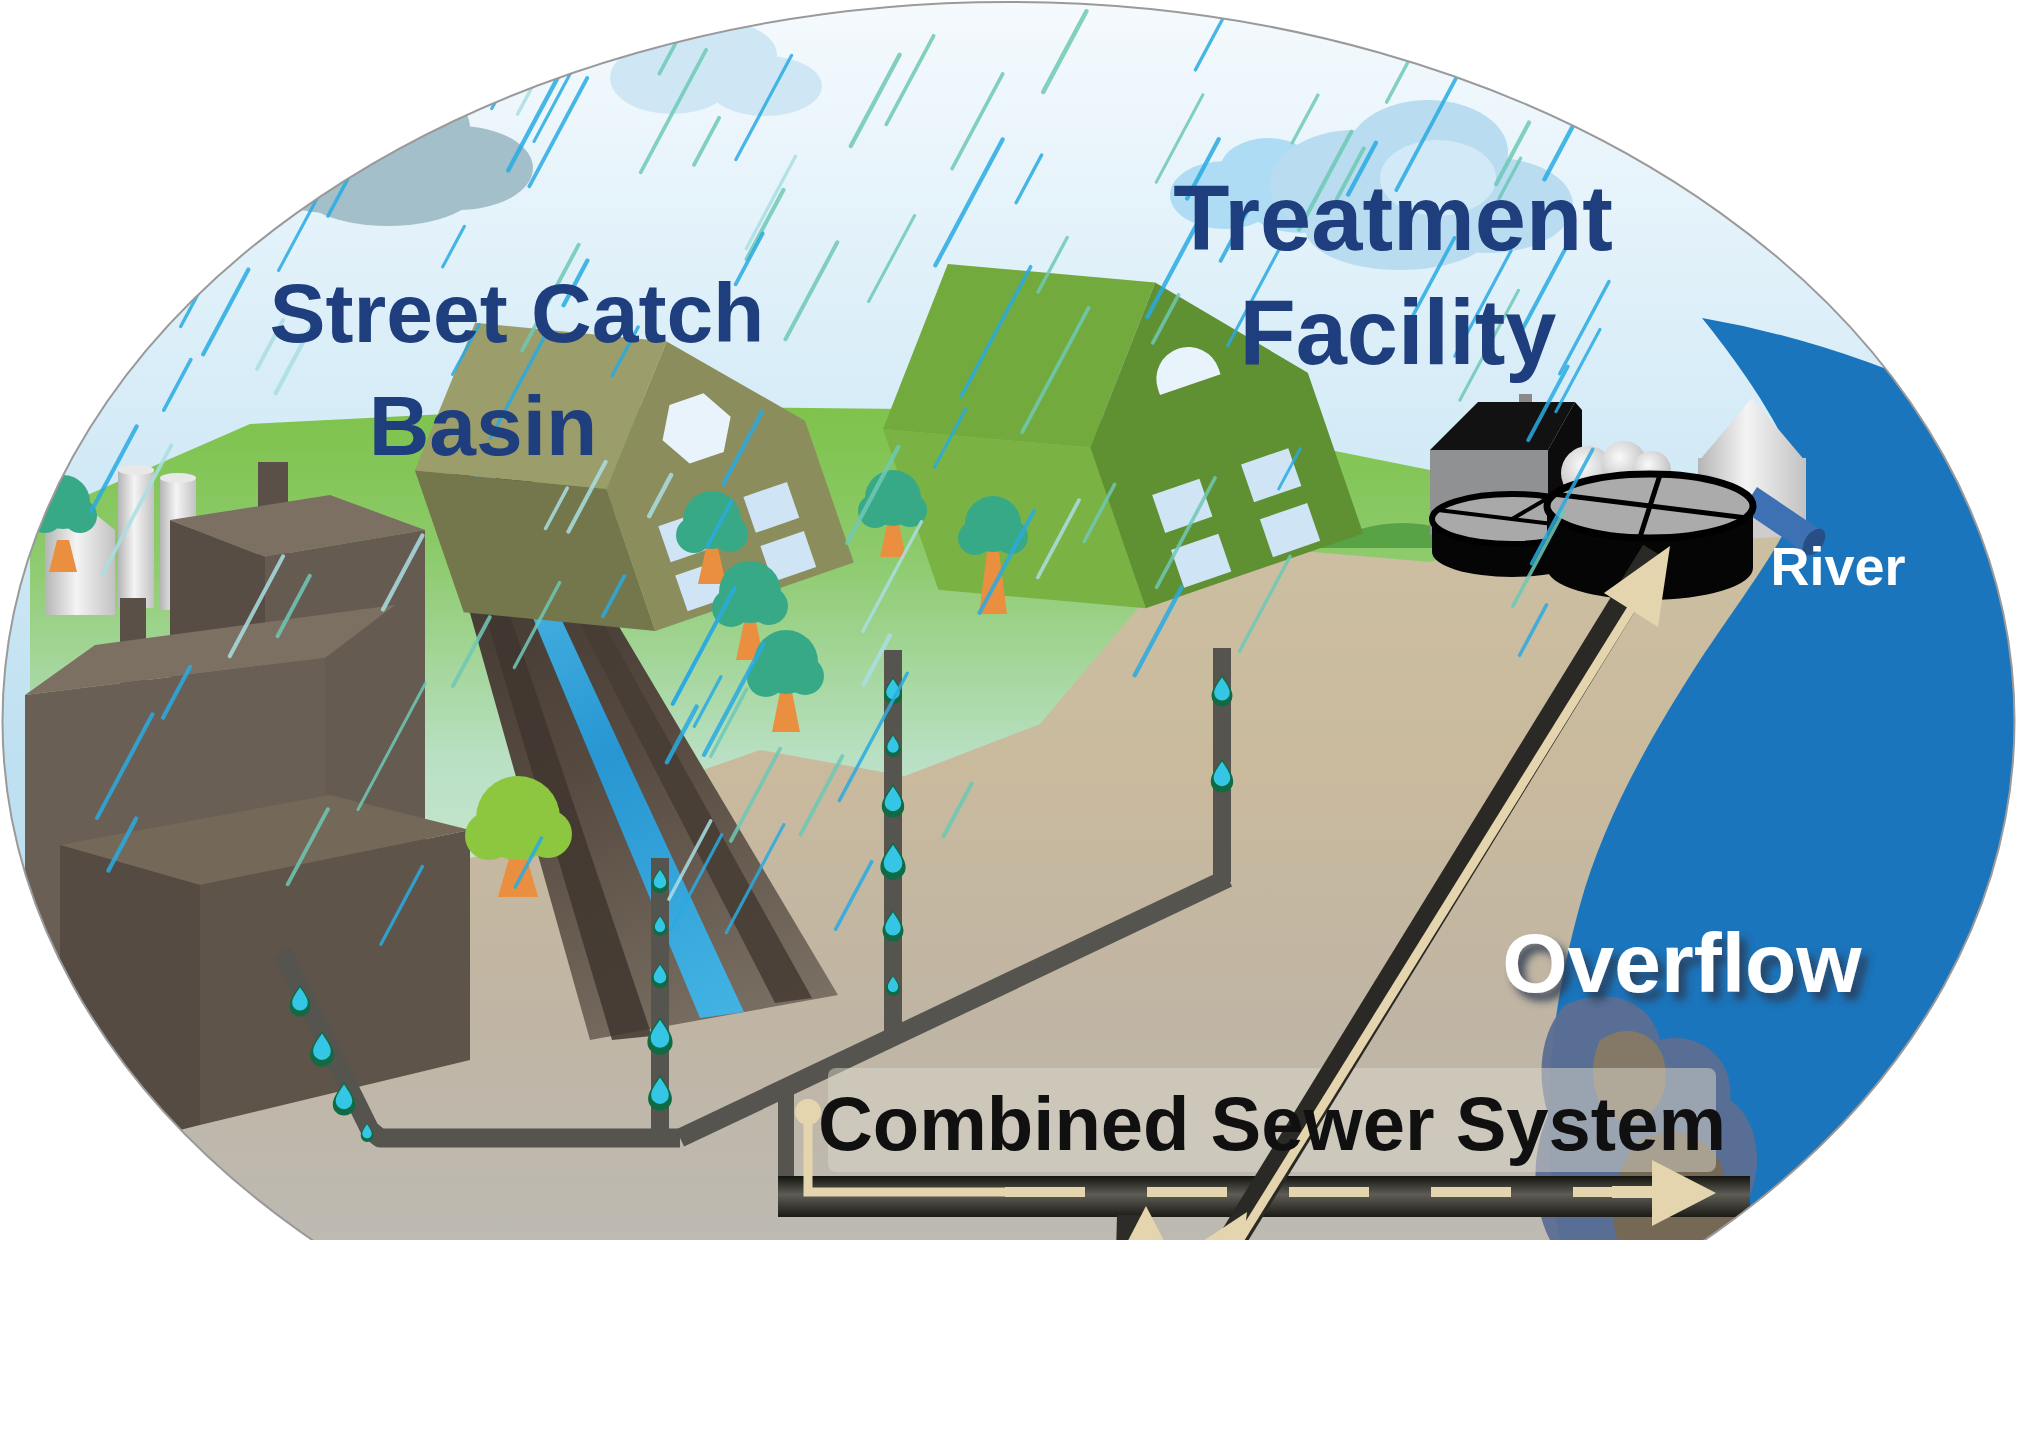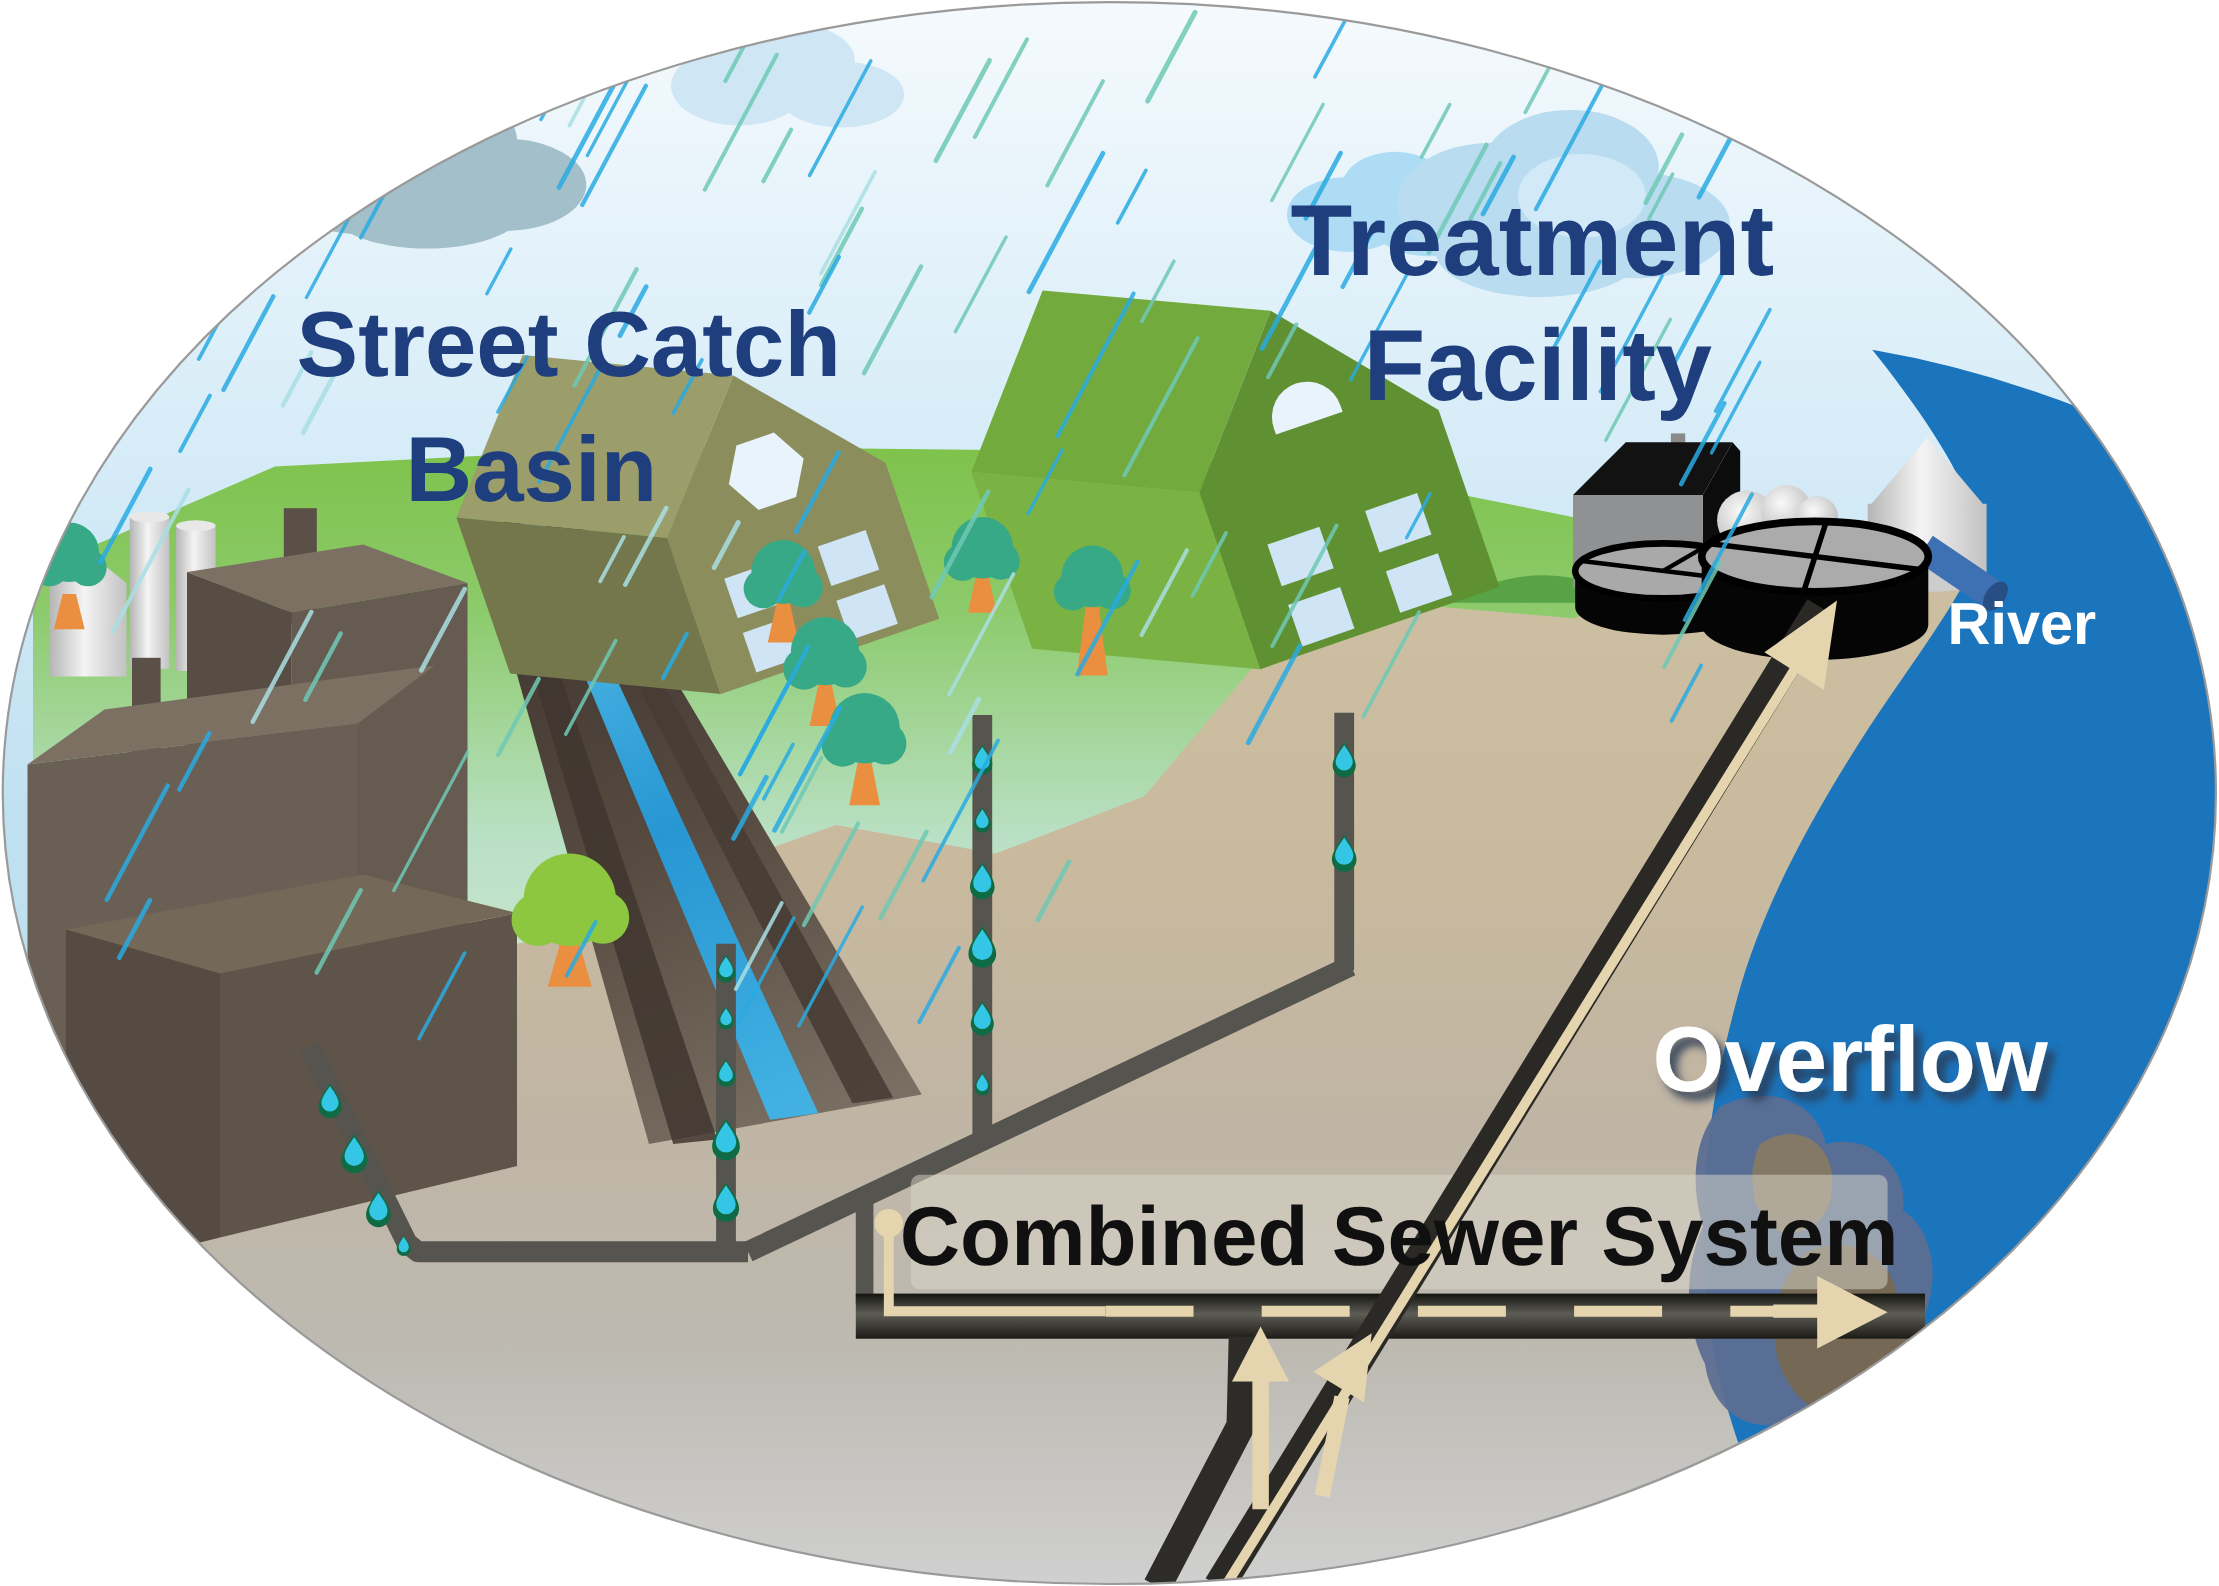--- a/index.html
+++ b/index.html
@@ -1,16 +1,16 @@
 <!DOCTYPE html>
 <html style="--c-label_blue: #1e3e7d; --c-label_white: #ffffff; --c-label_black: #101010; --c-river_blue: #1b75bc; --c-rain_primary: #29abe2; --c-rain_secondary: #6fc9b5; --c-rain_pale: #aadfe3; --c-flow_tan: #e5d5af; --c-pipe_grey: #56544f; --c-droplet_cyan: #35c6e6; --c-droplet_green: #0f6b43; --c-grass_green: #7ec24a; --c-dirt_tan: #cdbfa2;"><head>
 <meta charset="utf-8">
 <style>
   html,body{margin:0;padding:0;background:#ffffff;}
-  #stage{position:relative;width:2017px;height:1442px;background:#fff;overflow:hidden;}
+  #stage{position:relative;width:2017px;height:1240px;background:#fff;overflow:hidden;}
   svg{position:absolute;left:0;top:0;}
   text{font-family:"Liberation Sans", sans-serif;font-weight:bold;}
   .t-blue{fill:var(--c-label_blue,#1e3e7d);}
   .t-white{fill:var(--c-label_white,#ffffff);}
   .t-black{fill:var(--c-label_black,#101010);}
   .river-fill{fill:var(--c-river_blue,#1b75bc);}
 </style>
 </head>
 <body>
 

